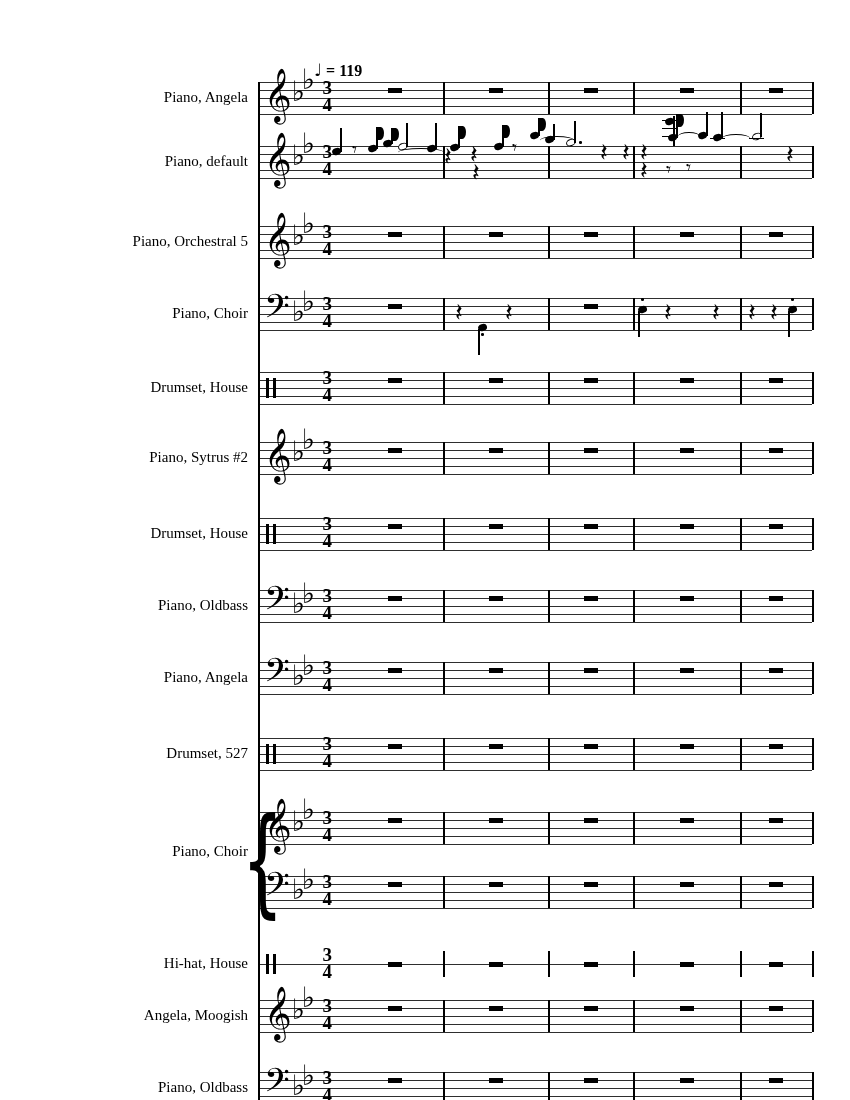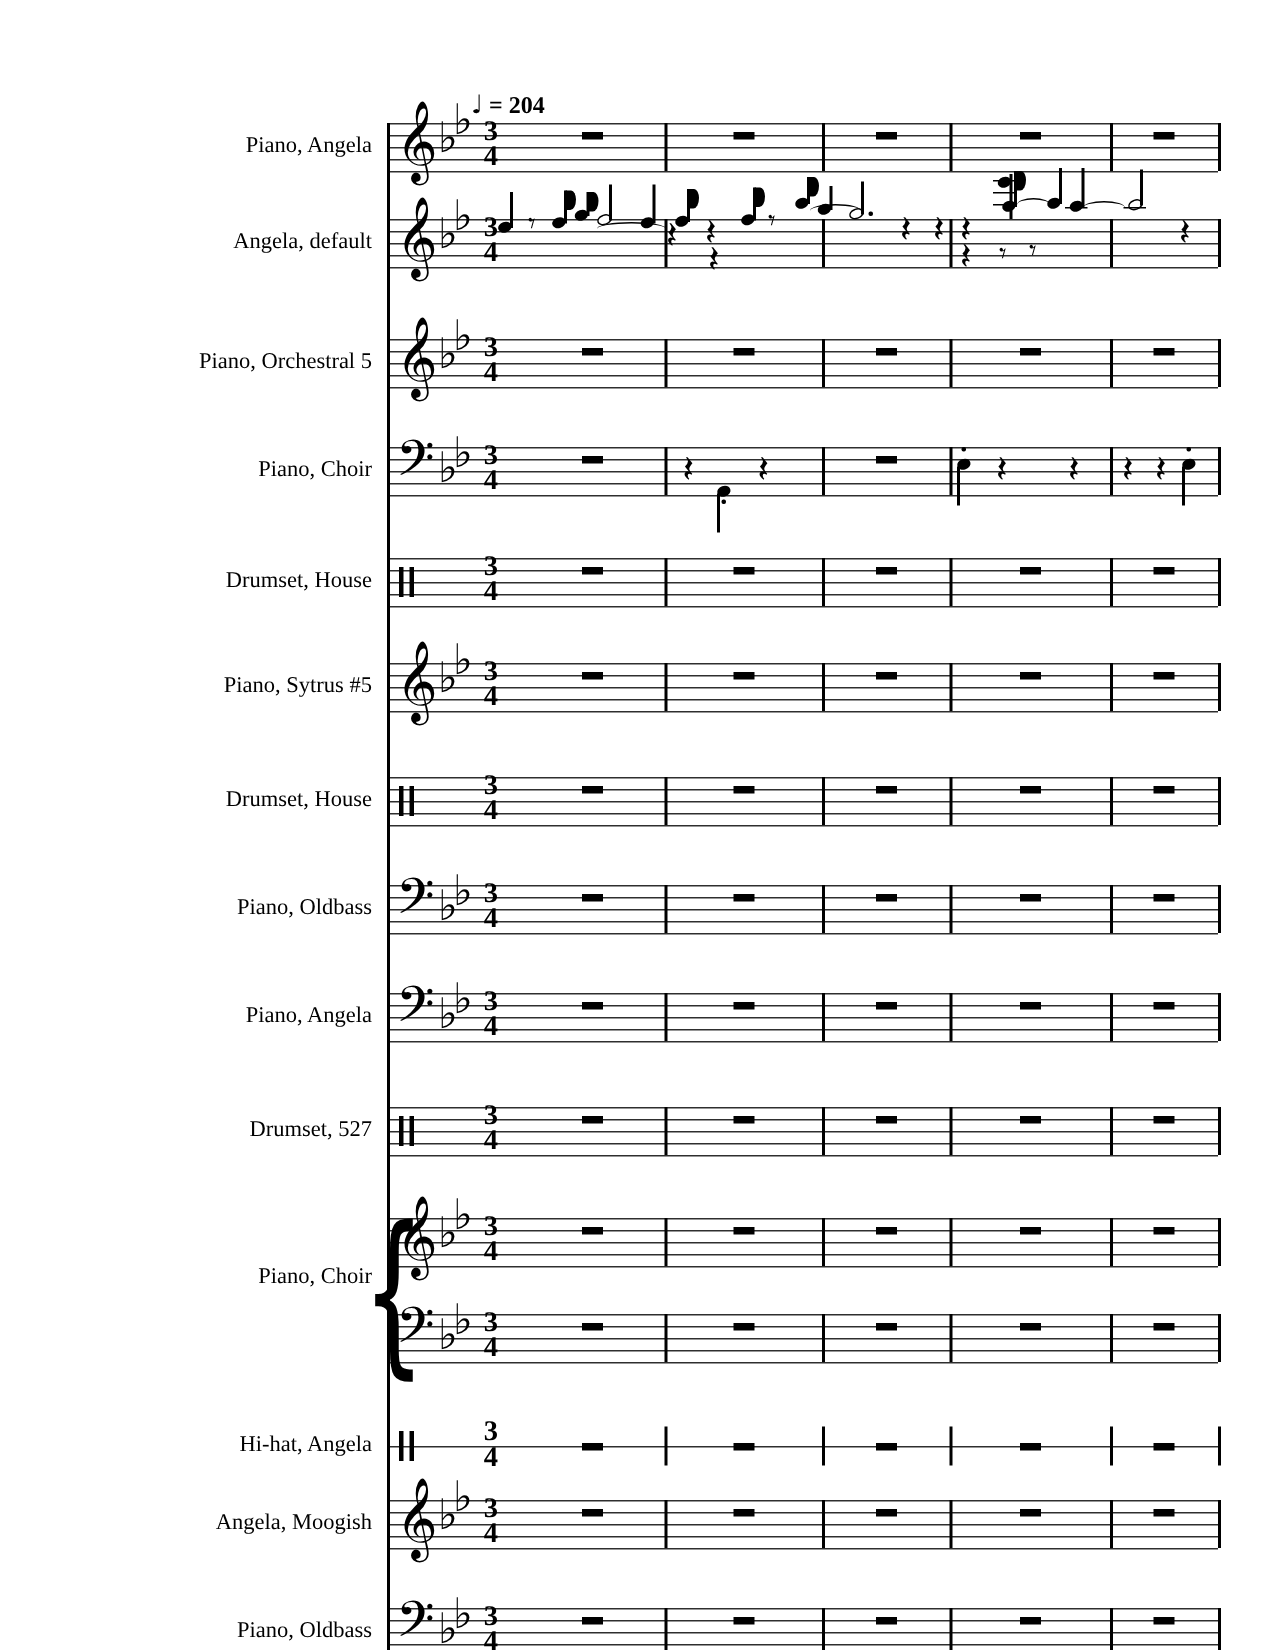--- a/index.html
+++ b/index.html
@@ -101,21 +101,21 @@
     <div class="barline" style="left: 812px; top: 146px; height: 32px;"></div>
     <div class="clef clef-treble" style="left: 264px; top: 135px;">𝄞</div>
     <div class="keysig" style="left: 290px; top: 146px; width: 26px; height: 30px;">
       <span style="left: 12px; top: -16px;">♭</span>
       <span style="left: 2px; top: -4px;">♭</span>
     </div>
     <div class="timesig" style="left: 320px; top: 144px; width: 14px; font-size: 19px;">
       <div>3</div>
       <div>4</div>
     </div>
-    <div class="staff-label" style="right: 602px; top: 154px;">Angela, default</div>
+    <div class="staff-label" style="right: 602px; top: 154px;">Piano, default</div>
     <div class="nh" style="left: 332px; top: 148px;"></div>
     <div class="stem" style="left: 340px; top: 128px; height: 24px;"></div>
     <div class="erest" style="left: 352px; top: 140px;">𝄾</div>
     <div class="nh" style="left: 368px; top: 145px;"></div>
     <div class="stem" style="left: 376px; top: 127px; height: 22px;"></div>
     <div class="flag" style="left: 376.5px; top: 127px;"></div>
     <div class="nh" style="left: 383px; top: 140px;"></div>
     <div class="stem" style="left: 391px; top: 128px; height: 16px;"></div>
     <div class="flag" style="left: 391.5px; top: 128px;"></div>
     <div class="nh open" style="left: 398px; top: 143px;"></div>
@@ -278,21 +278,21 @@
     </div>
     <div class="timesig" style="left: 320px; top: 440px; width: 14px; font-size: 19px;">
       <div>3</div>
       <div>4</div>
     </div>
     <div class="wrest" style="left: 387.5px; top: 447.5px;"></div>
     <div class="wrest" style="left: 488.5px; top: 447.5px;"></div>
     <div class="wrest" style="left: 583.5px; top: 447.5px;"></div>
     <div class="wrest" style="left: 679.5px; top: 447.5px;"></div>
     <div class="wrest" style="left: 769px; top: 447.5px;"></div>
-    <div class="staff-label" style="right: 602px; top: 450px;">Piano, Sytrus #5</div>
+    <div class="staff-label" style="right: 602px; top: 450px;">Piano, Sytrus #2</div>
     <div class="staff" style="left: 258px; top: 518px; width: 554px; height: 32px;">
       <div class="sline" style="top: 0px;"></div>
       <div class="sline" style="top: 8px;"></div>
       <div class="sline" style="top: 16px;"></div>
       <div class="sline" style="top: 24px;"></div>
       <div class="sline" style="top: 32px;"></div>
     </div>
     <div class="barline" style="left: 443px; top: 518px; height: 32px;"></div>
     <div class="barline" style="left: 548px; top: 518px; height: 32px;"></div>
     <div class="barline" style="left: 633px; top: 518px; height: 32px;"></div>
@@ -461,21 +461,21 @@
     </div>
     <div class="timesig" style="left: 320px; top: 947px; width: 14px; font-size: 19px;">
       <div>3</div>
       <div>4</div>
     </div>
     <div class="wrest" style="left: 387.5px; top: 962px;"></div>
     <div class="wrest" style="left: 488.5px; top: 962px;"></div>
     <div class="wrest" style="left: 583.5px; top: 962px;"></div>
     <div class="wrest" style="left: 679.5px; top: 962px;"></div>
     <div class="wrest" style="left: 769px; top: 962px;"></div>
-    <div class="staff-label" style="right: 602px; top: 956px;">Hi-hat, Angela</div>
+    <div class="staff-label" style="right: 602px; top: 956px;">Hi-hat, House</div>
     <div class="staff" style="left: 258px; top: 1000px; width: 554px; height: 32px;">
       <div class="sline" style="top: 0px;"></div>
       <div class="sline" style="top: 8px;"></div>
       <div class="sline" style="top: 16px;"></div>
       <div class="sline" style="top: 24px;"></div>
       <div class="sline" style="top: 32px;"></div>
     </div>
     <div class="barline" style="left: 443px; top: 1000px; height: 32px;"></div>
     <div class="barline" style="left: 548px; top: 1000px; height: 32px;"></div>
     <div class="barline" style="left: 633px; top: 1000px; height: 32px;"></div>
@@ -516,14 +516,14 @@
       <div>3</div>
       <div>4</div>
     </div>
     <div class="wrest" style="left: 387.5px; top: 1077.5px;"></div>
     <div class="wrest" style="left: 488.5px; top: 1077.5px;"></div>
     <div class="wrest" style="left: 583.5px; top: 1077.5px;"></div>
     <div class="wrest" style="left: 679.5px; top: 1077.5px;"></div>
     <div class="wrest" style="left: 769px; top: 1077.5px;"></div>
     <div class="staff-label" style="right: 602px; top: 1080px;">Piano, Oldbass</div>
     <div class="system-barline" style="left: 258px; top: 82px; height: 1018px;"></div>
-    <div class="tempo" style="left: 314px; top: 60px;"><span class="nt">♩</span><span> = 204</span></div>
+    <div class="tempo" style="left: 314px; top: 60px;"><span class="nt">♩</span><span> = 119</span></div>
   </div>
 
 </body></html>

